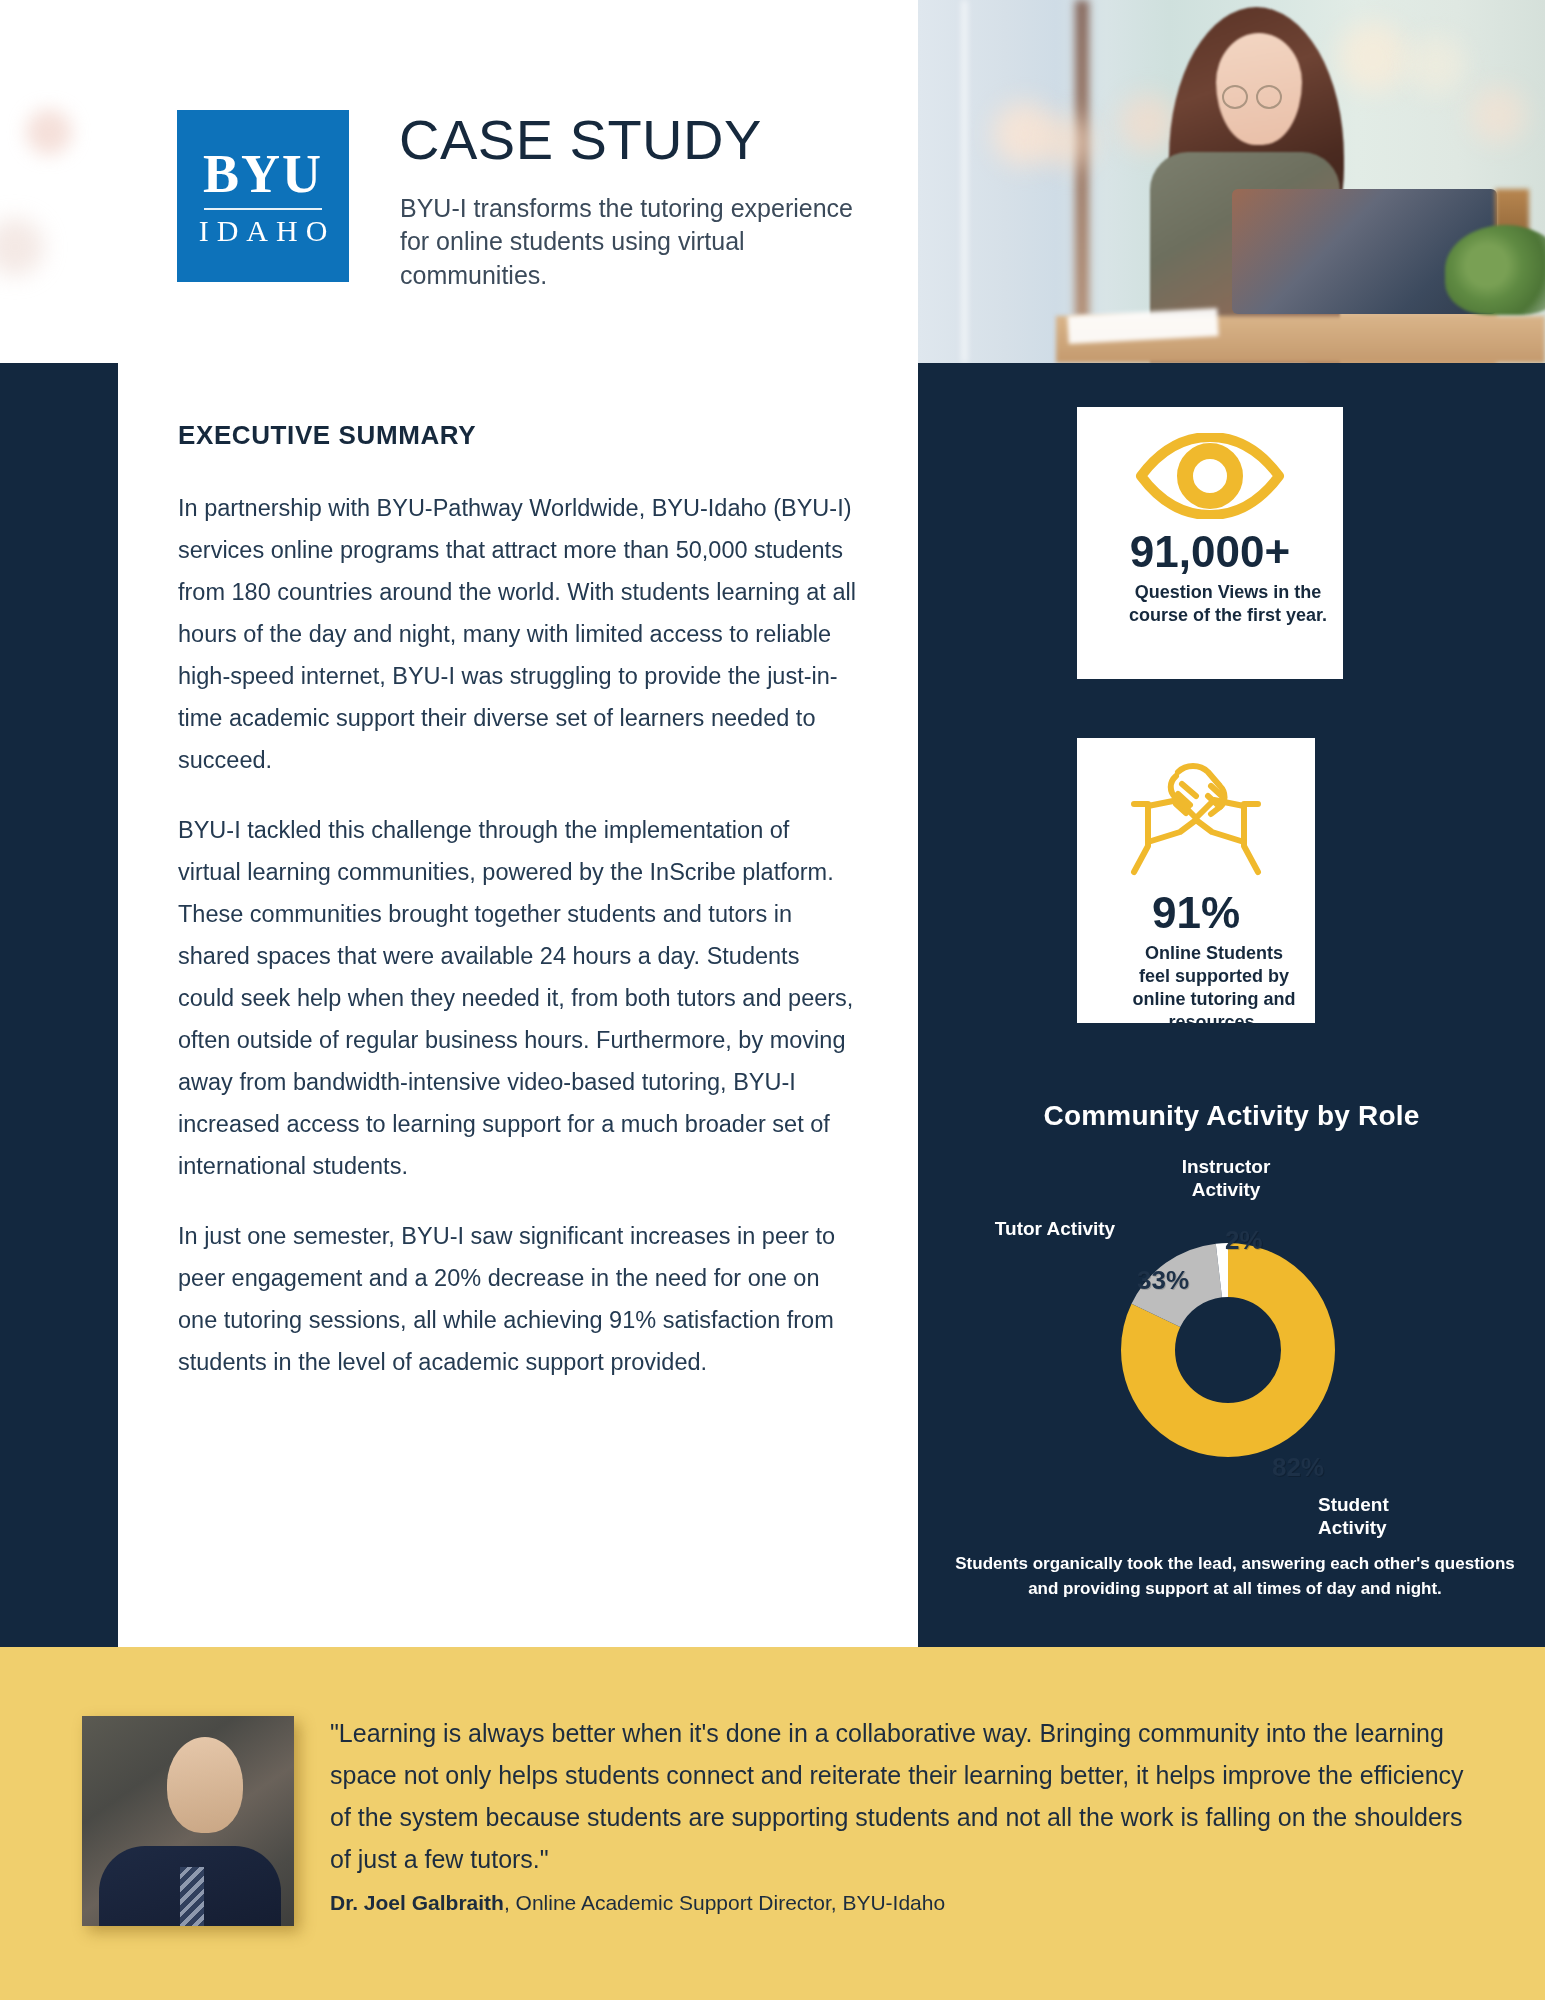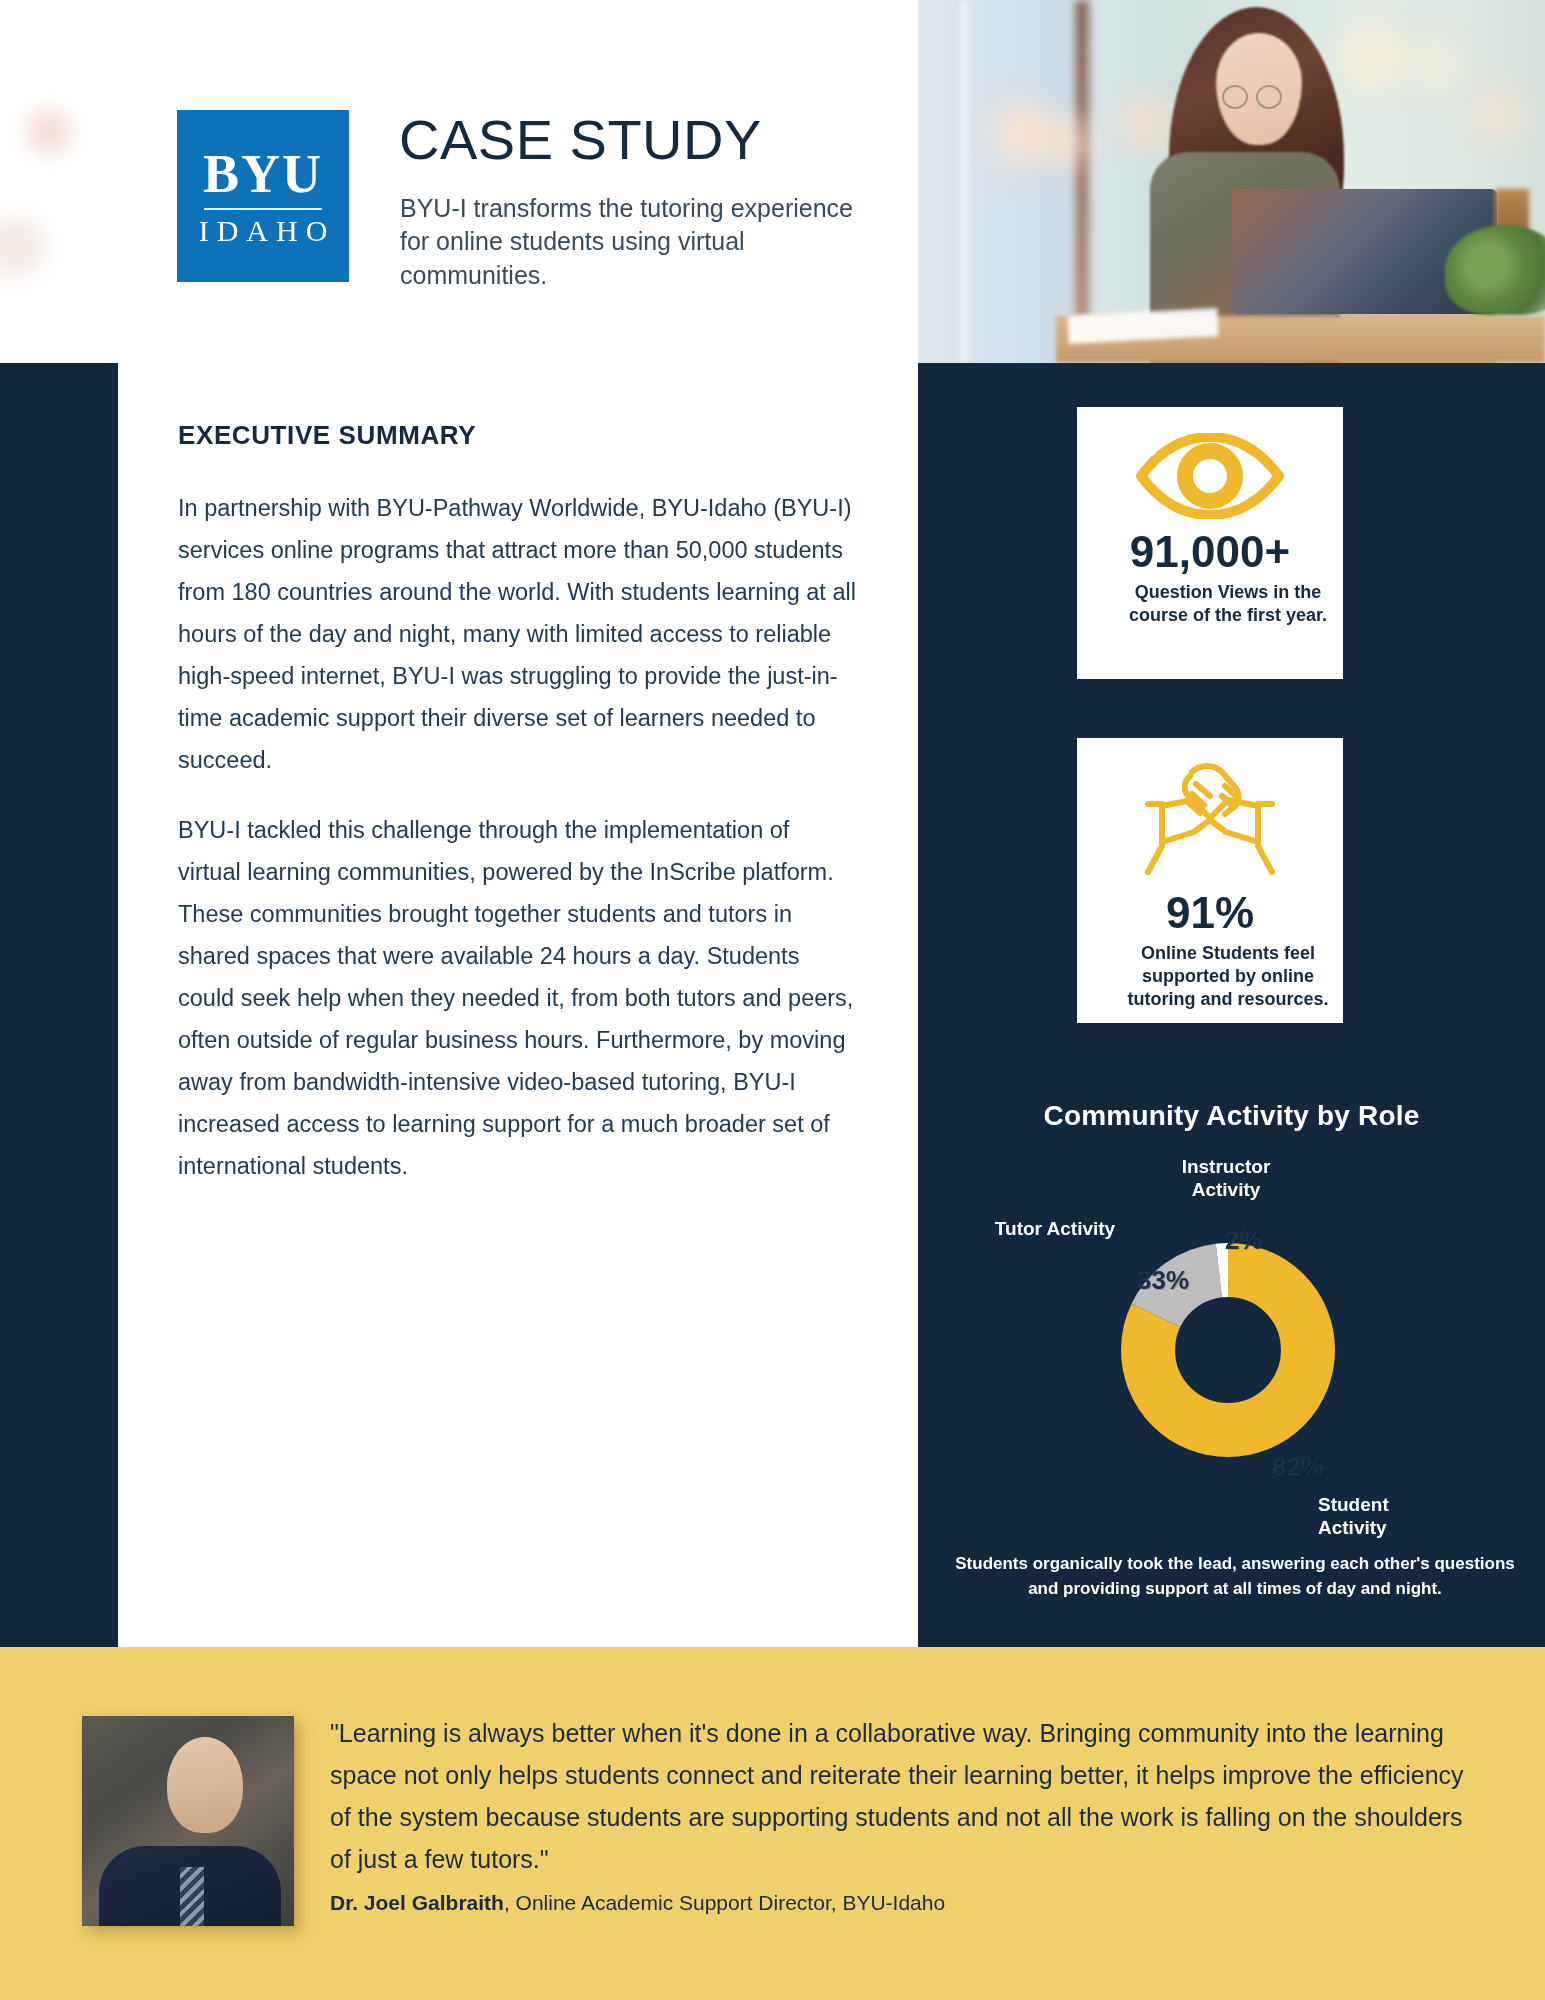--- a/index.html
+++ b/index.html
@@ -92,21 +92,21 @@
 
   .body-copy { position:absolute; left:178px; top:487px; width:680px; }
   .body-copy p { font-size:23.5px; line-height:42px; color:#243a51; margin-bottom:28px; }
 
   
   .right-navy { position:absolute; left:918px; top:363px; width:627px; height:1284px; background:#13283f; }
 
   
   .stat-card { position:absolute; background:#fff; display:flex; flex-direction:column; align-items:center; }
   #stat-1 { left:1077px; top:407px; width:266px; height:272px; padding-top:26px; }
-  #stat-2 { left:1077px; top:738px; width:266px; height:285px; padding-top:22px; }
+  #stat-2 { left:1077px; top:738px; width:238px; height:285px; padding-top:22px; }
   .stat-number { font-size:44px; font-weight:bold; color:#16293d; line-height:1.05; margin-top:6px; }
   .stat-caption { font-size:18px; font-weight:bold; color:#16293d; text-align:center; line-height:1.28; margin-top:6px; padding:0 14px;margin-left:36px; }
 
   
   .chart-title { position:absolute; left:918px; top:1100px; width:627px; text-align:center;
      font-size:28px; font-weight:bold; color:#ffffff; letter-spacing:.2px; }
 
   .donut-wrap { position:absolute; left:1100px; top:1222px; width:256px; height:256px; }
 
   .lbl { position:absolute; color:#fff; font-weight:bold; font-size:19px; line-height:1.2; text-align:center; }
@@ -187,20 +187,21 @@
 
   <div class="case-title">CASE STUDY</div>
   <div class="case-sub">BYU-I transforms the tutoring experience for online students using virtual communities.</div>
   <div class="header-rule"></div>
 
   <div class="body-white"></div>
   <div class="exec-head">EXECUTIVE SUMMARY</div>
   <div class="body-copy">
     <p>In partnership with BYU-Pathway Worldwide, BYU-Idaho (BYU-I) services online programs that attract more than 50,000 students from 180 countries around the world. With students learning at all hours of the day and night, many with limited access to reliable high-speed internet, BYU-I was struggling to provide the just-in-time academic support their diverse set of learners needed to succeed.</p>
     <p>BYU-I tackled this challenge through the implementation of virtual learning communities, powered by the InScribe platform. These communities brought together students and tutors in shared spaces that were available 24 hours a day. Students could seek help when they needed it, from both tutors and peers, often outside of regular business hours. Furthermore, by moving away from bandwidth-intensive video-based tutoring, BYU-I increased access to learning support for a much broader set of international students.</p>
+    <p>In just one semester, BYU-I saw significant increases in peer to peer engagement and a 20% decrease in the need for one on one tutoring sessions, all while achieving 91% satisfaction from students in the level of academic support provided.</p>
   </div>
 
   <div class="right-navy"></div>
 
   <div class="stat-card" id="stat-1">
     <span>
       <svg width="150" height="86" viewBox="0 0 150 86">
         <path d="M6 43 C32 8 60 4 75 4 C90 4 118 8 144 43 C118 78 90 82 75 82 C60 82 32 78 6 43 Z" fill="none" stroke="#f0b92d" stroke-width="10" stroke-linejoin="round"></path>
         <circle cx="75" cy="43" r="25" fill="none" stroke="#f0b92d" stroke-width="16"></circle>
       </svg>

